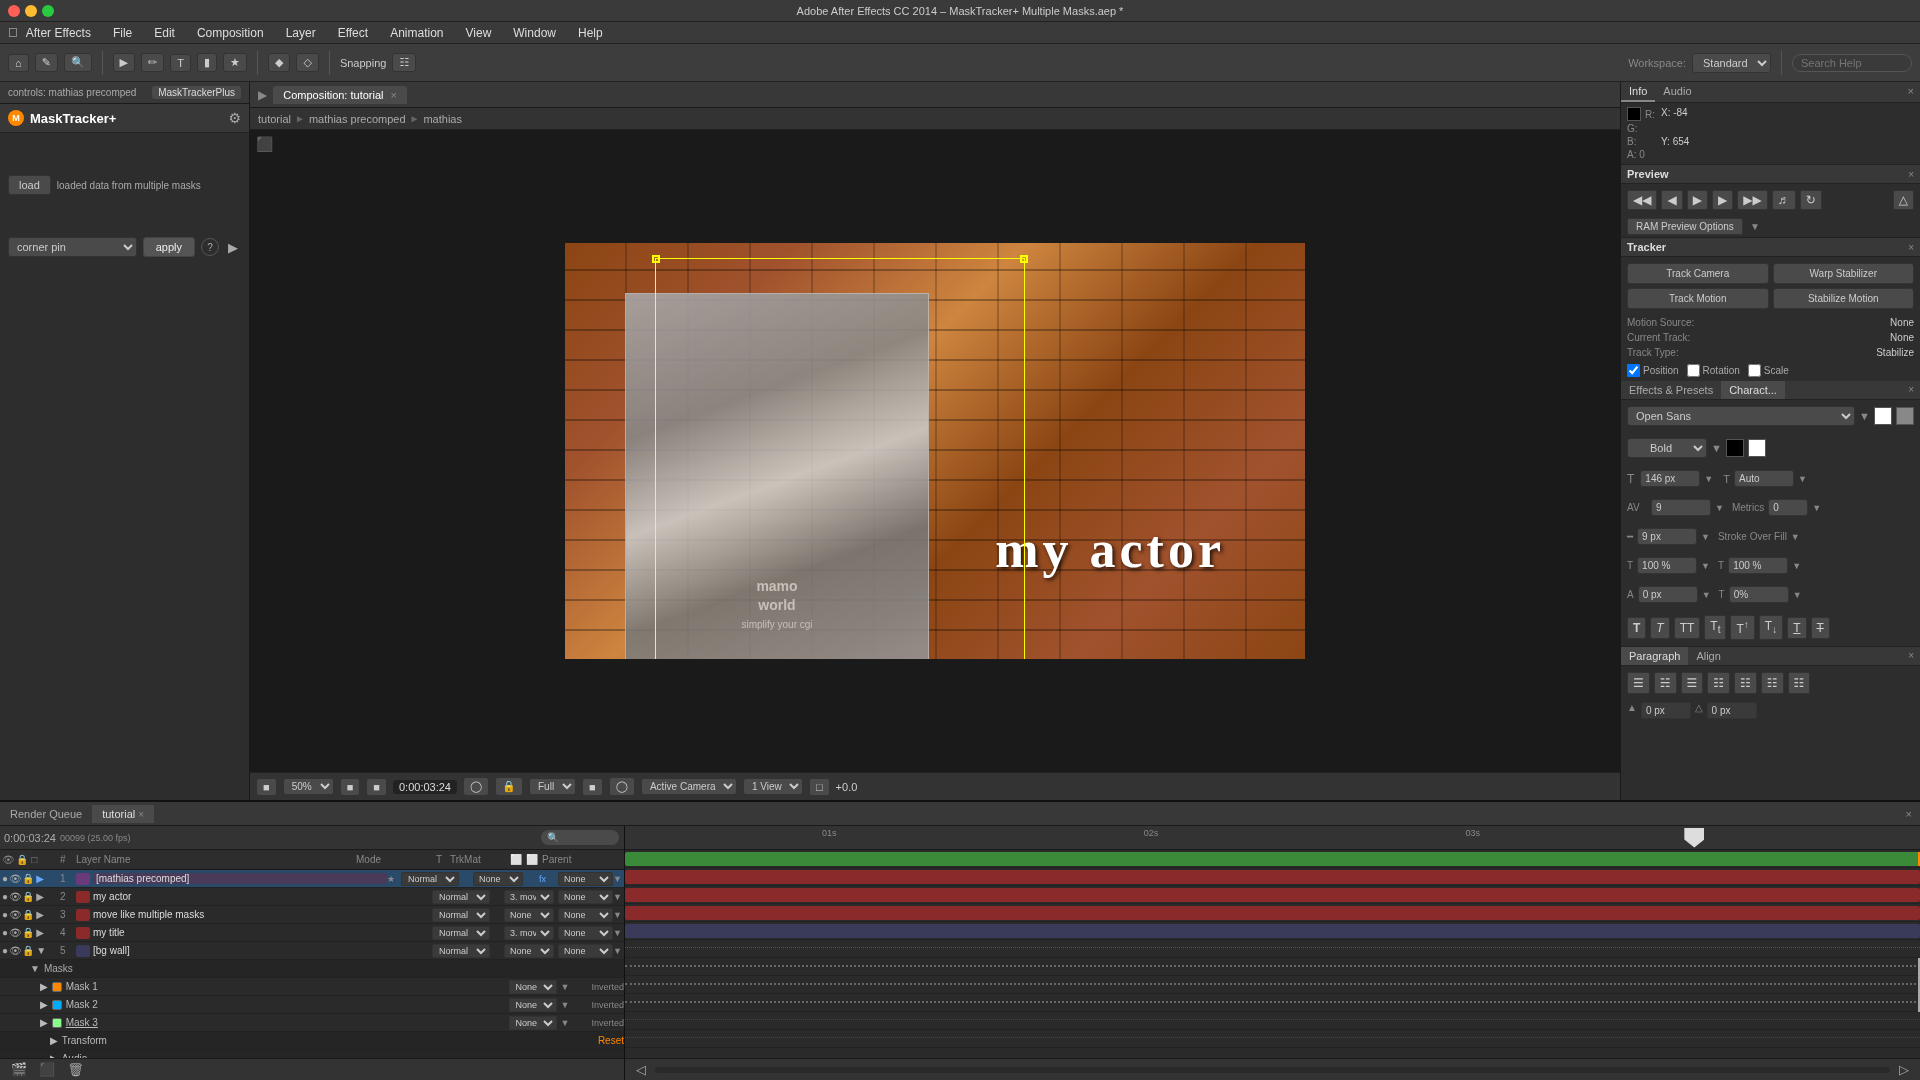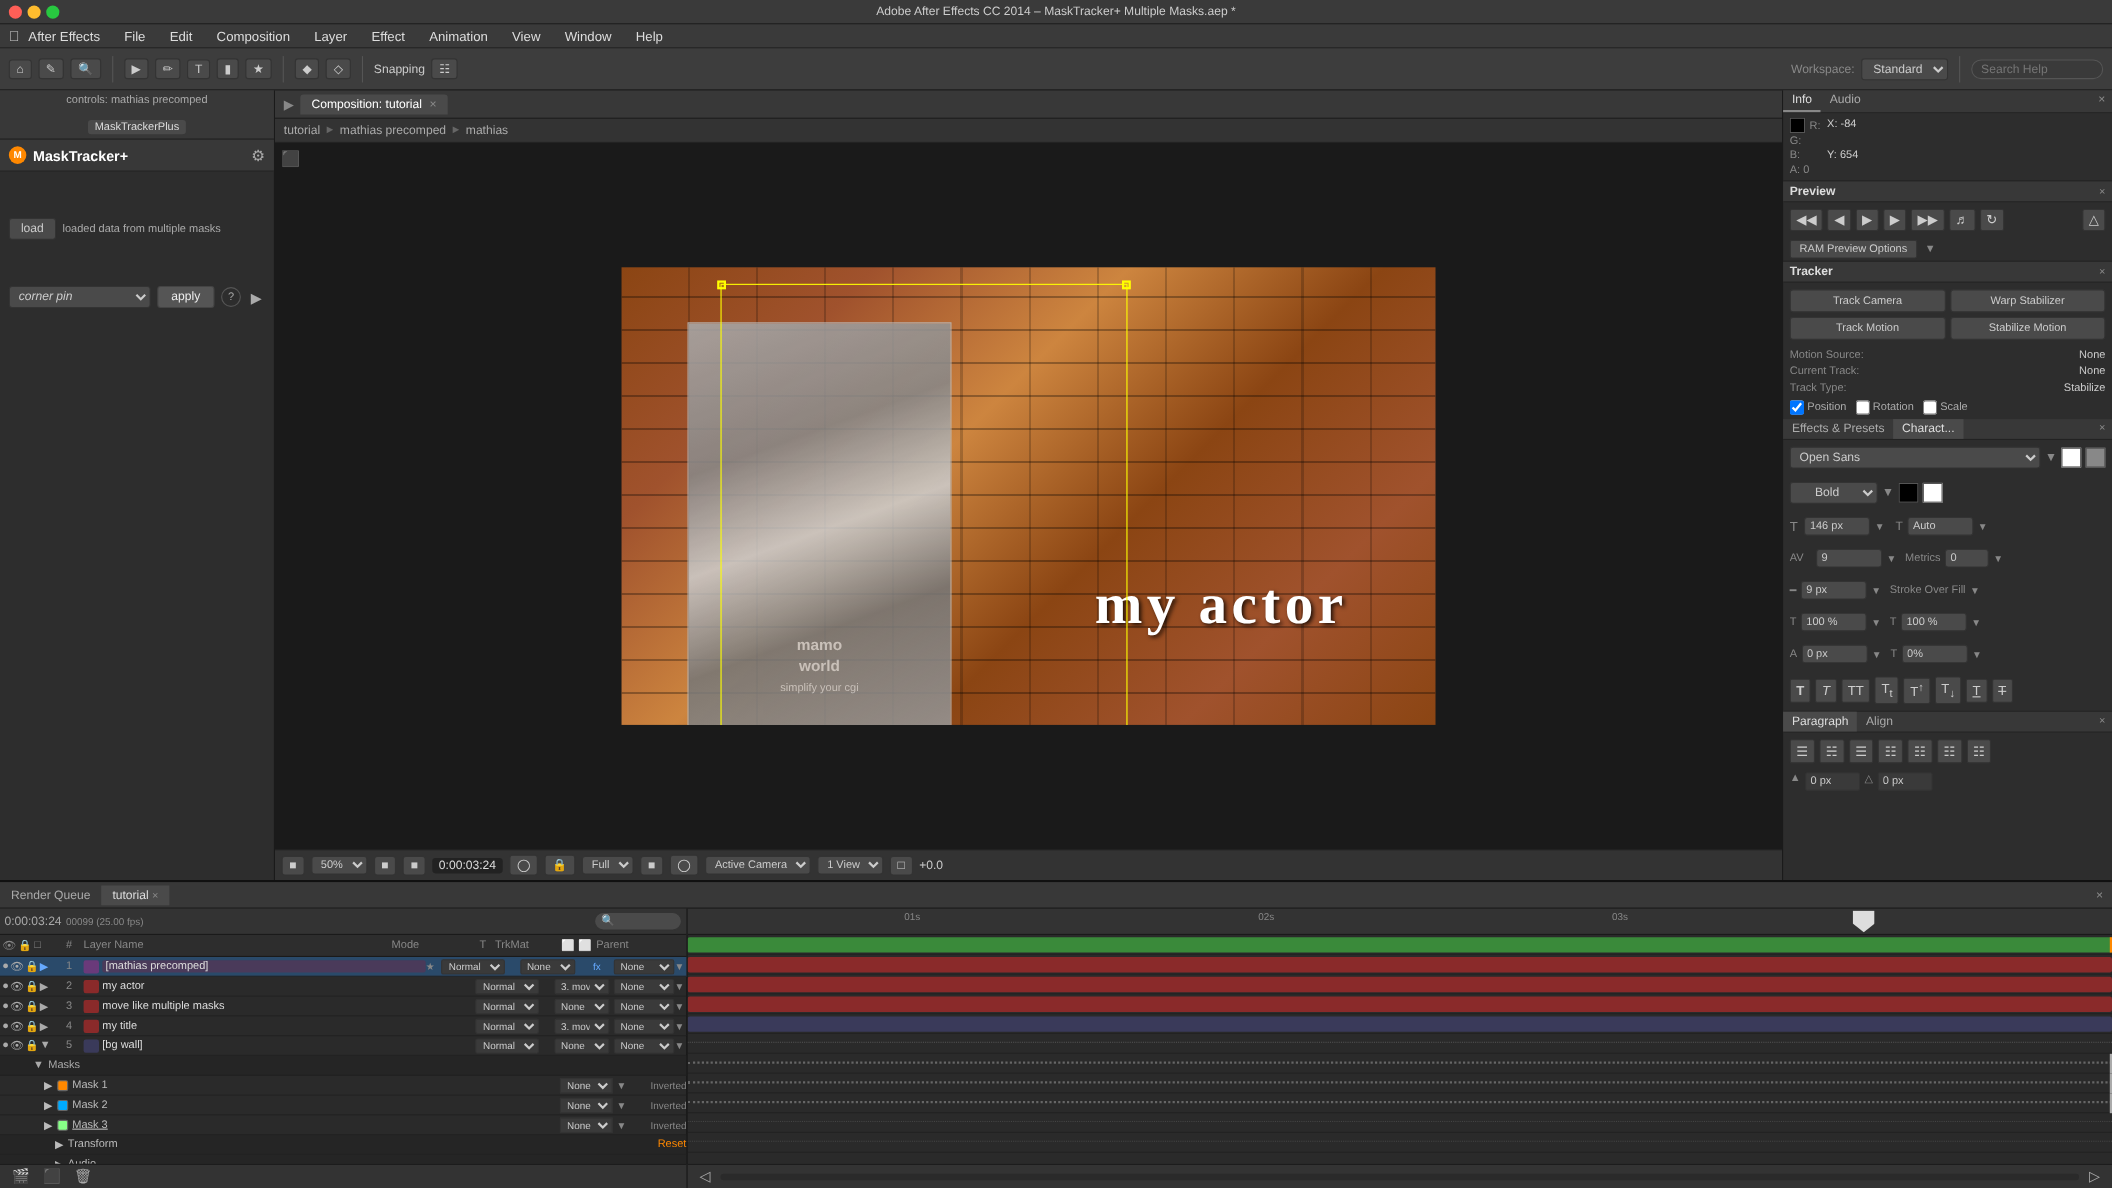--- a/index.html
+++ b/index.html
@@ -97,21 +97,20 @@
     }
     .panel-header {
       background: #383838;
       padding: 4px 8px;
       font-size: 10px;
       color: #aaa;
       border-bottom: 1px solid #1a1a1a;
       display: flex;
       align-items: center;
       gap: 6px;
-      flex-direction: column;
     }
     .plugin-header {
       background: #383838;
       padding: 6px 8px;
       display: flex;
       align-items: center;
       justify-content: space-between;
       border-bottom: 1px solid #222;
     }
     .plugin-name {
@@ -172,21 +171,20 @@
       font-size: 11px;
     }
     .dropdown-small {
       background: #4a4a4a;
       border: 1px solid #333;
       color: #ccc;
       padding: 2px 4px;
       border-radius: 3px;
       font-size: 11px;
       flex: 1;
-      font-style: italic;
     }
     .help-btn {
       background: none;
       border: 1px solid #555;
       color: #aaa;
       width: 18px;
       height: 18px;
       border-radius: 9px;
       cursor: pointer;
       font-size: 10px;
@@ -870,21 +868,21 @@
         <span class="breadcrumb-item">mathias precomped</span>
         <span class="breadcrumb-sep">►</span>
         <span class="breadcrumb-item">mathias</span>
       </div>
       <div class="comp-viewport">
 
         <span style="position:absolute;top:6px;left:6px;color:#888;font-size:14px;">⬛</span>
         <div class="viewport-image">
           <div class="brick-overlay"></div>
 
-          <div style="position:absolute;top:50px;left:60px;width:240px;height:380px;background:linear-gradient(160deg,#aaa 0%,#888 30%,#ccc 50%,#777 70%,#999 100%);border:1px solid #bbb;opacity:0.88;padding-left:40px;">
+          <div style="position:absolute;top:50px;left:60px;width:304px;height:380px;background:linear-gradient(160deg,#aaa 0%,#888 30%,#ccc 50%,#777 70%,#999 100%);border:1px solid #bbb;opacity:0.88;padding-left:40px;">
 
             <div style="position:absolute;bottom:40px;left:50%;transform:translateX(-50%);text-align:center;color:#ccc;font-size:14px;font-weight:bold;line-height:1.3;">
               mamo<br>world<br><span style="font-size:10px;font-weight:normal;">simplify your cgi</span>
             </div>
           </div>
 
           <div class="actor-text">my actor</div>
 
           <div style="position:absolute;top:15px;left:90px;width:370px;height:440px;border:1px solid #ff0;pointer-events:none;">
             <div class="track-corner tc-tl"></div>

